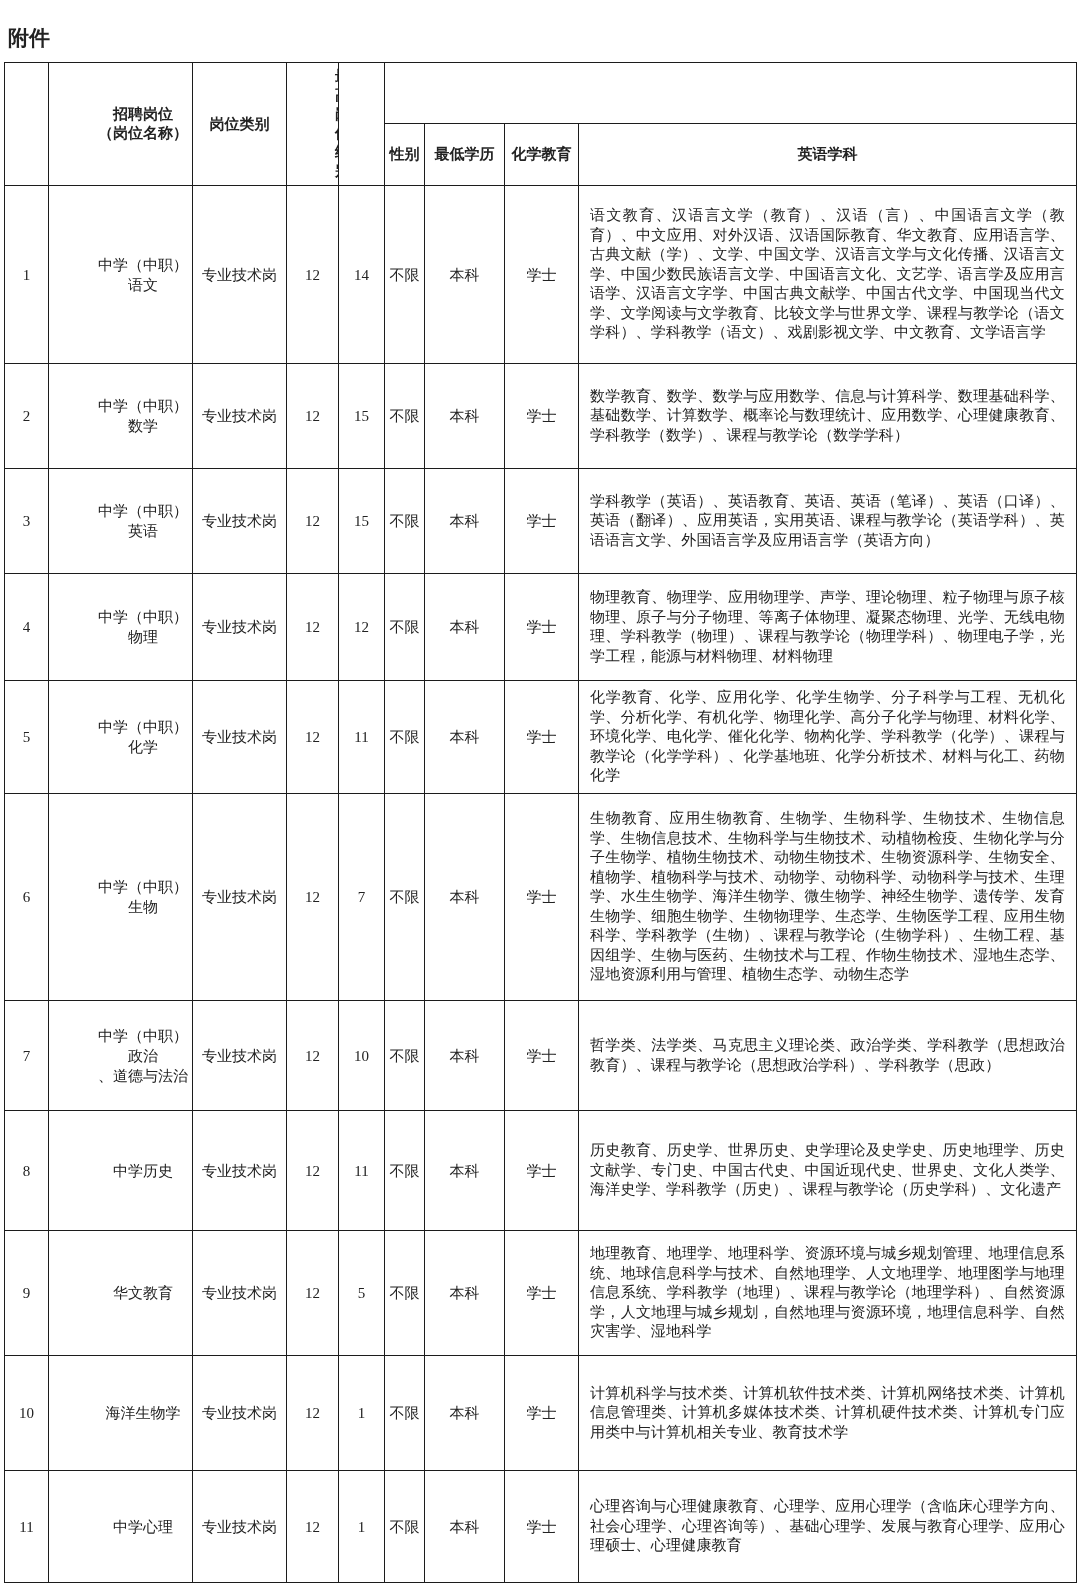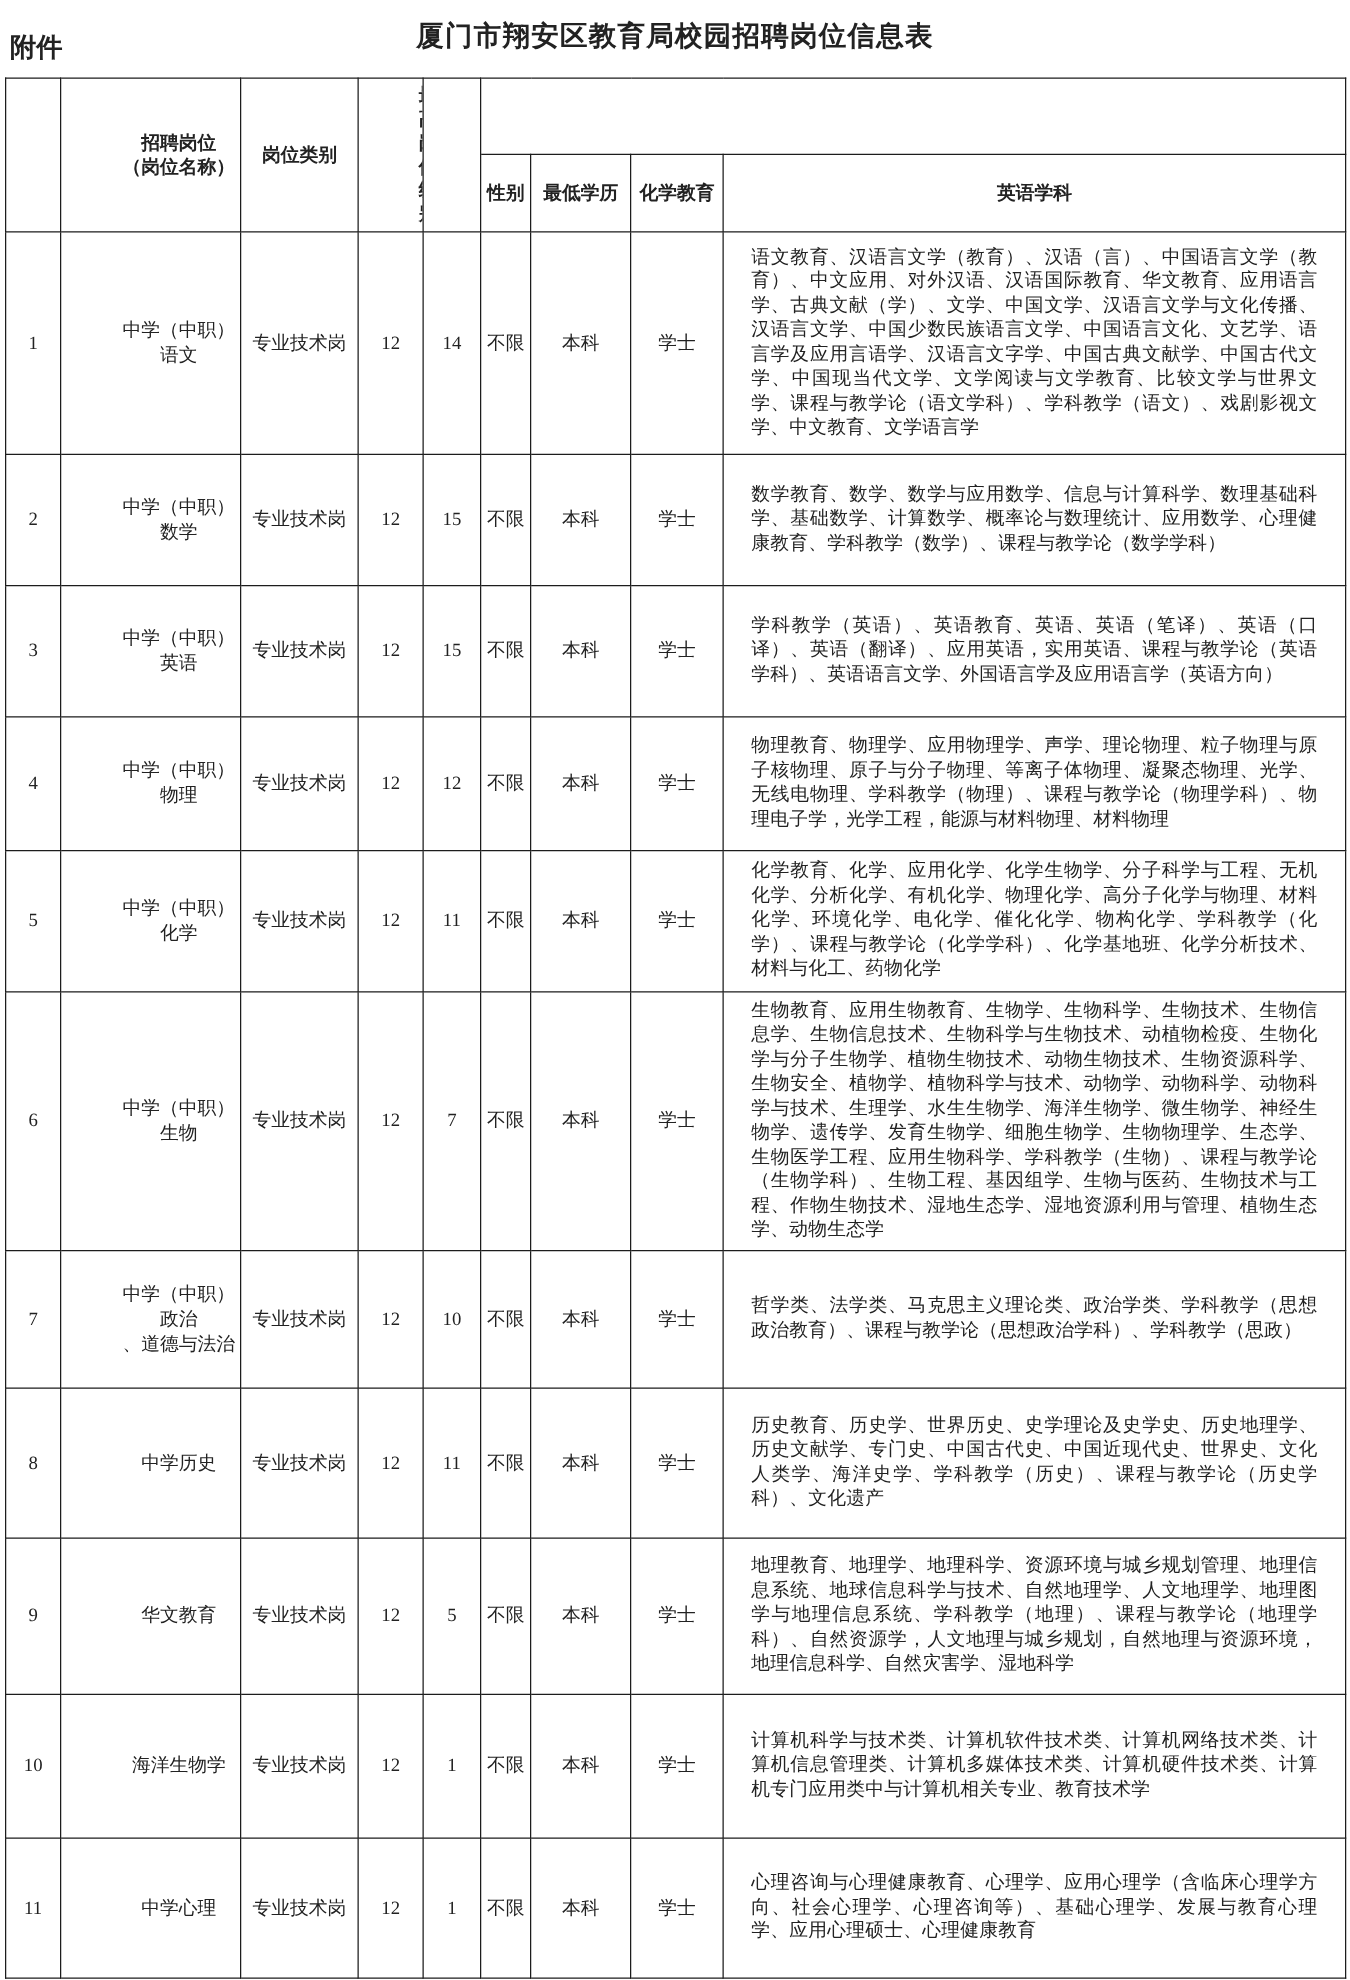--- a/index.html
+++ b/index.html
@@ -26,21 +26,21 @@
     font-size: 15px; vertical-align: middle;
     padding: 1px 3px;
     overflow: hidden;
   }
   th { font-weight: bold; text-align: center; }
   .pre { white-space: pre-line; padding-left: 48px; }
   td.c { text-align: center; line-height: 20px; }
   td.majors {
     text-align: justify;
     line-height: 19.5px;
-    padding: 4px 22px;
+    padding: 4px 11px;
     letter-spacing: 0.2px;
   }
   thead tr.h1 { height: 61px; }
   thead tr.h2 { height: 62px; padding-left: 36px; }
   tbody tr.r1  { height: 178px; }
   tbody tr.r2  { height: 105px; }
   tbody tr.r3  { height: 105px; }
   tbody tr.r4  { height: 107px; }
   tbody tr.r5  { height: 113px; }
   tbody tr.r6  { height: 207px; }
@@ -48,21 +48,20 @@
   tbody tr.r8  { height: 120px; }
   tbody tr.r9  { height: 125px; }
   tbody tr.r10 { height: 115px; }
   tbody tr.r11 { height: 112px; }
 </style>
 </head>
 <body>
 
 <div class="topbar">
   <div class="attachment">附件</div>
-  <div class="doc-title">厦门市翔安区教育局校园招聘岗位信息表</div>
 </div>
 
 <table class="job-table">
   <colgroup>
     <col style="width:44px">
     <col style="width:144px">
     <col style="width:94px">
     <col style="width:52px">
     <col style="width:46px">
     <col style="width:40px">

